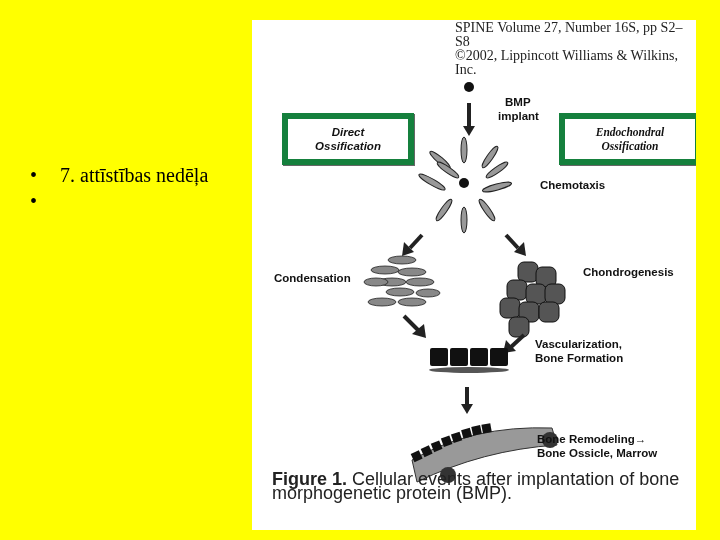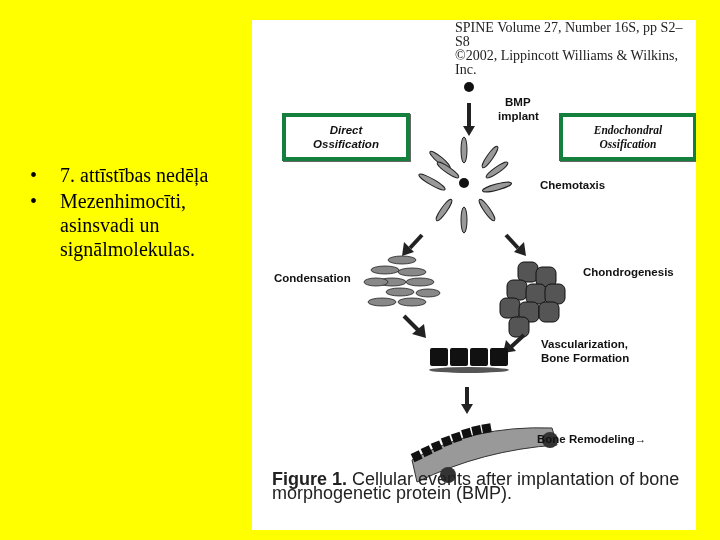--- a/index.html
+++ b/index.html
@@ -20,21 +20,21 @@
     }
     .journal {
       position:absolute; left:203px; top:1px; font-family:"Liberation Serif", serif; font-size:14px;
       line-height:14px; color:#222;
     }
     .lbl {
       position:absolute; font-family:"Liberation Sans", sans-serif; font-weight:bold;
       font-size:11.5px; line-height:14px; color:#111;
     }
     .box {
-      position:absolute; border:4px solid #15803d; box-shadow:1px 1px 0 #666;
+      position:absolute; border:6px solid #15803d; box-shadow:1px 1px 0 #666;
       font-family:"Liberation Sans", sans-serif; font-weight:bold; font-style:italic;
       font-size:11.5px; line-height:14px; text-align:center; color:#111; display:flex;
       flex-direction:column; justify-content:center;
     }
     .caption {
       position:absolute; left:20px; top:452px; width:420px;
       font-family:"Liberation Sans", sans-serif; font-size:18px; line-height:14px; color:#222;
     }
     .caption b { font-weight:bold; }
     svg { position:absolute; left:0; top:0; }
@@ -42,21 +42,20 @@
 </head>
 <body>
 
 <ul class="bullets">
   <li>
     <span class="dot">•</span>
     <span>7. attīstības nedēļa</span>
   </li>
   <li>
     <span class="dot">•</span>
-    <span>Mezenhimocīti, asinsvadi un signālmolekulas.</span>
   </li>
 </ul>
 
 <div class="figure">
   <svg width="444" height="510">
     <defs>
       <marker id="ah" markerWidth="6" markerHeight="6" refX="3" refY="3" orient="auto">
         <path d="M0,0 L6,3 L0,6 z" fill="#222"></path>
       </marker>
     </defs>
@@ -160,26 +159,27 @@
 
   <div class="box" style="left:307px; top:93px; width:130px; height:40px;font-family:Liberation Serif, serif;">
     <div>Endochondral</div>
     <div>Ossification</div>
   </div>
 
   <div class="lbl" style="left:288px; top:158px;">Chemotaxis</div>
   <div class="lbl" style="left:22px; top:251px;">Condensation</div>
   <div class="lbl" style="left:331px; top:245px;">Chondrogenesis</div>
 
-  <div class="lbl" style="left:289px; top:317px;">
+  <div class="lbl" style="left:283px; top:317px;">
     <div>Vascularization,</div>
     <div>Bone Formation</div>
   </div>
 
   <div class="lbl" style="left:285px; top:412px;">
     <div>Bone Remodeling→</div>
+    <div>Bone Ossicle, Marrow</div>
   </div>
 
   <div class="caption">
     <b>Figure 1.</b>
     <span>Cellular events after implantation of bone morphogenetic protein (BMP).</span>
   </div>
 </div>
 
 </body></html>

